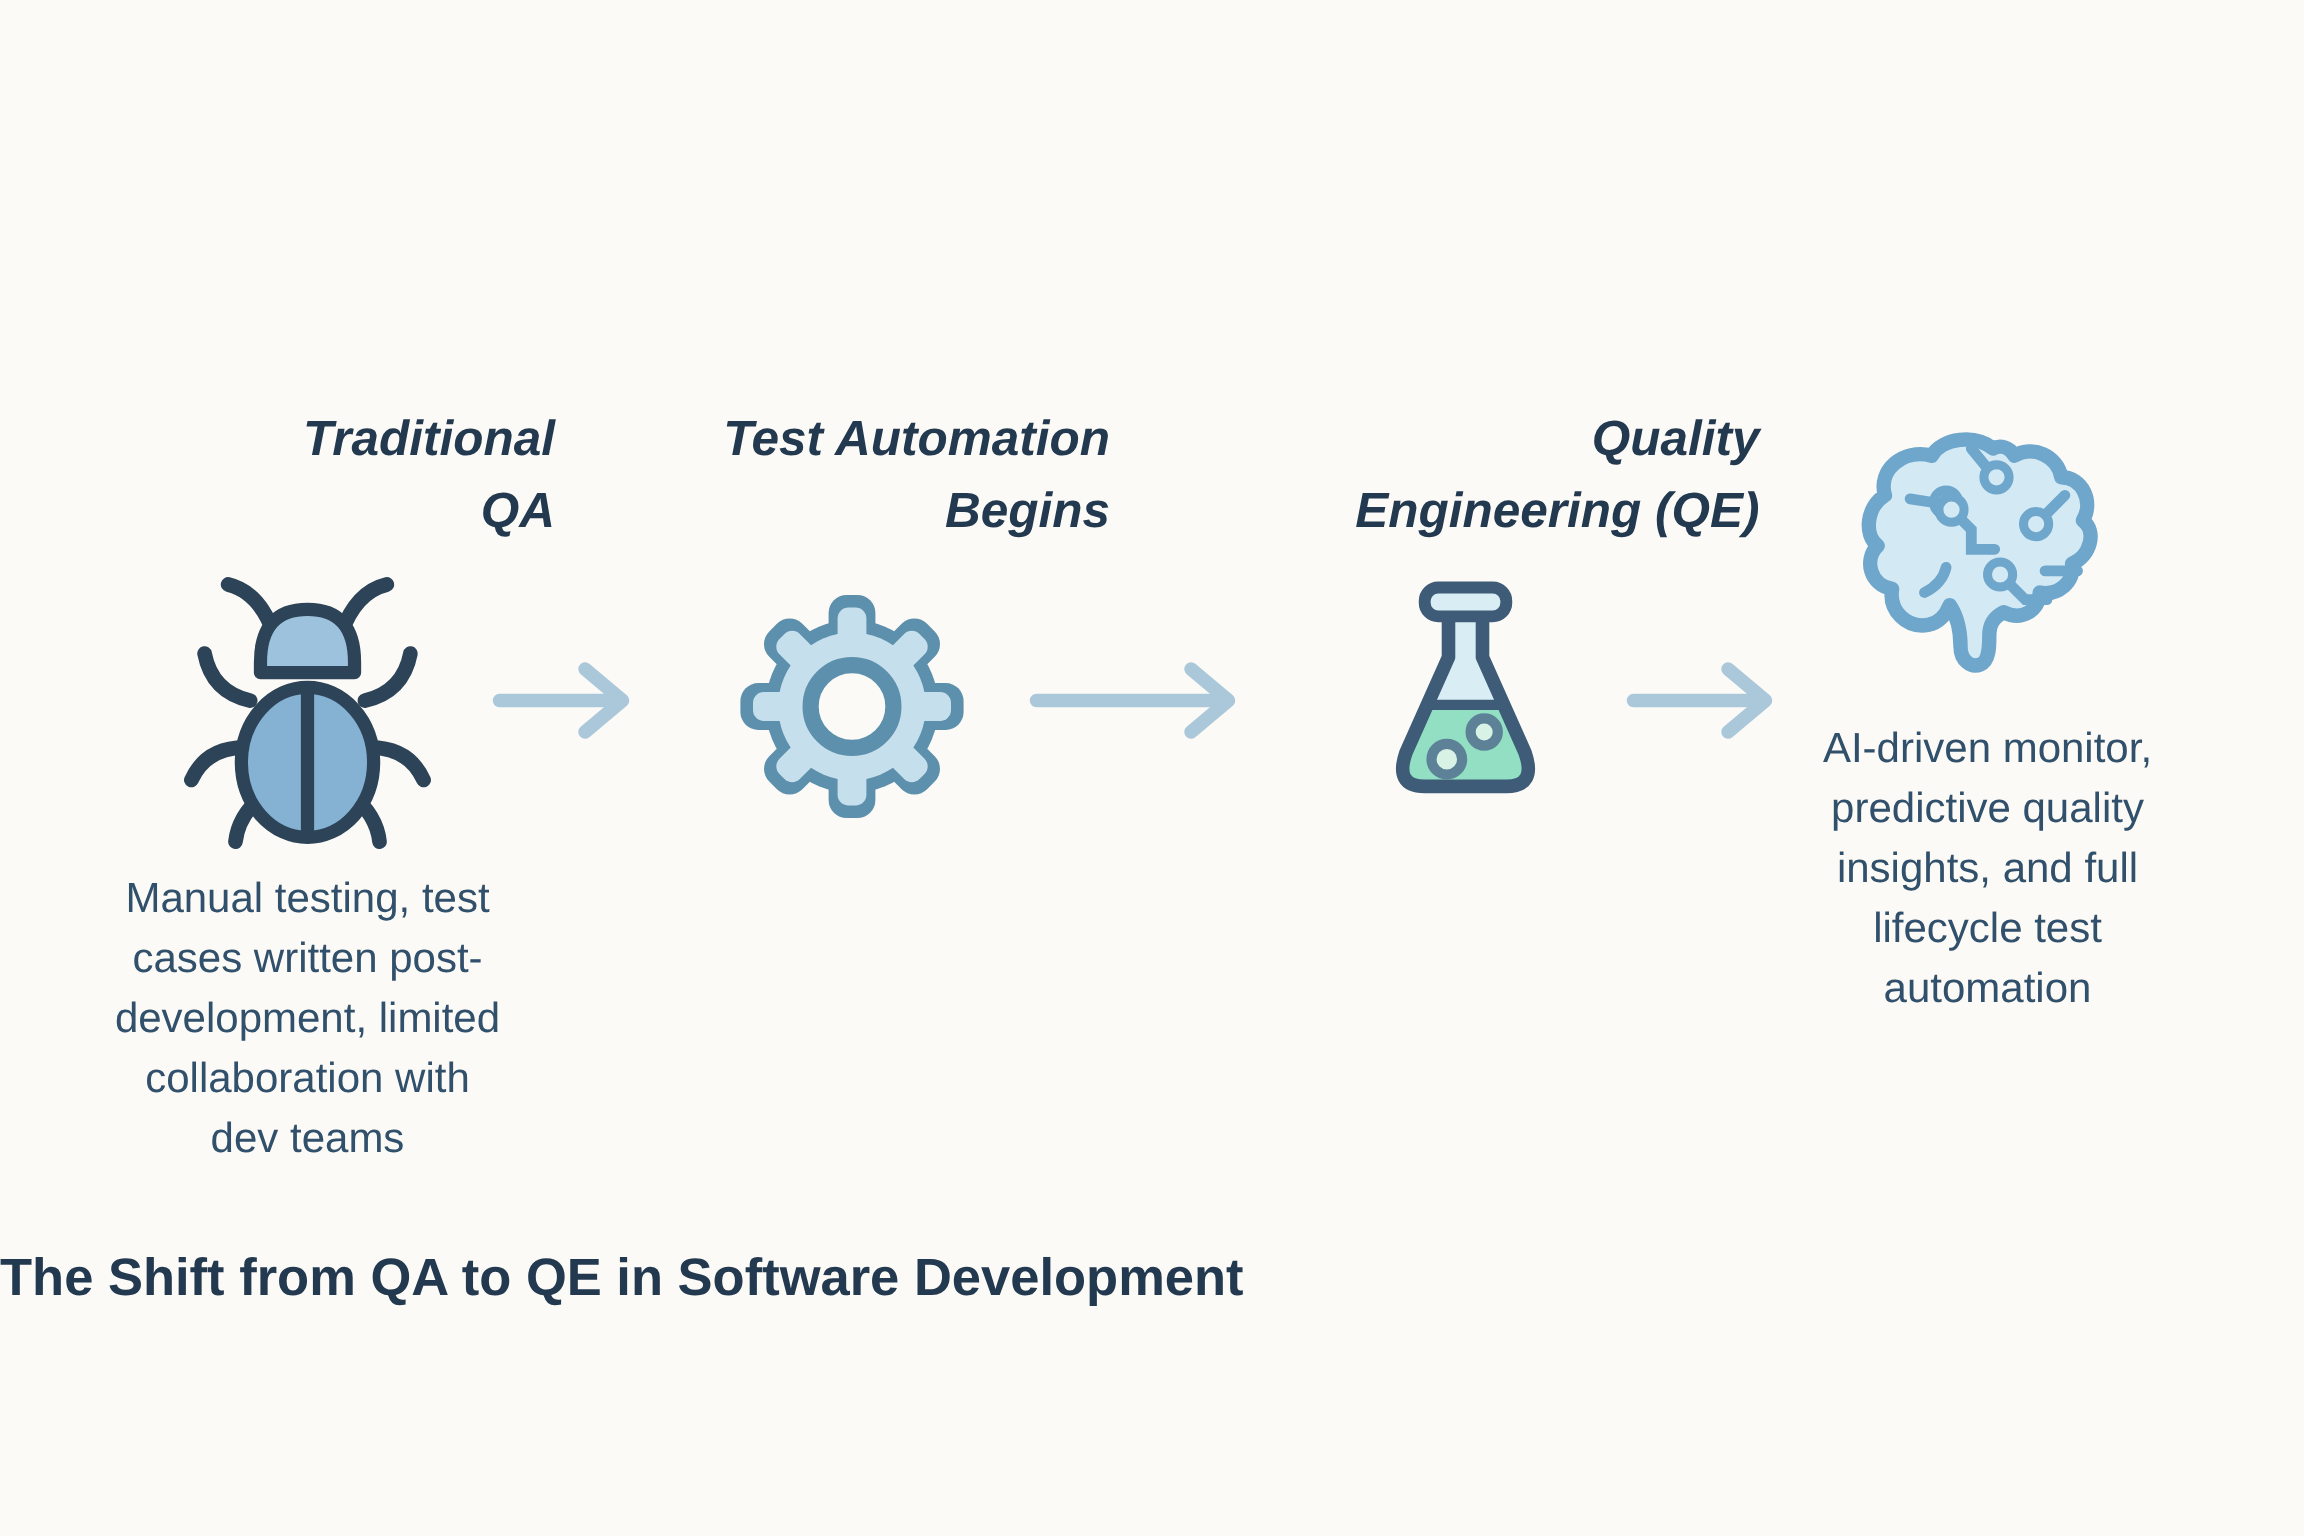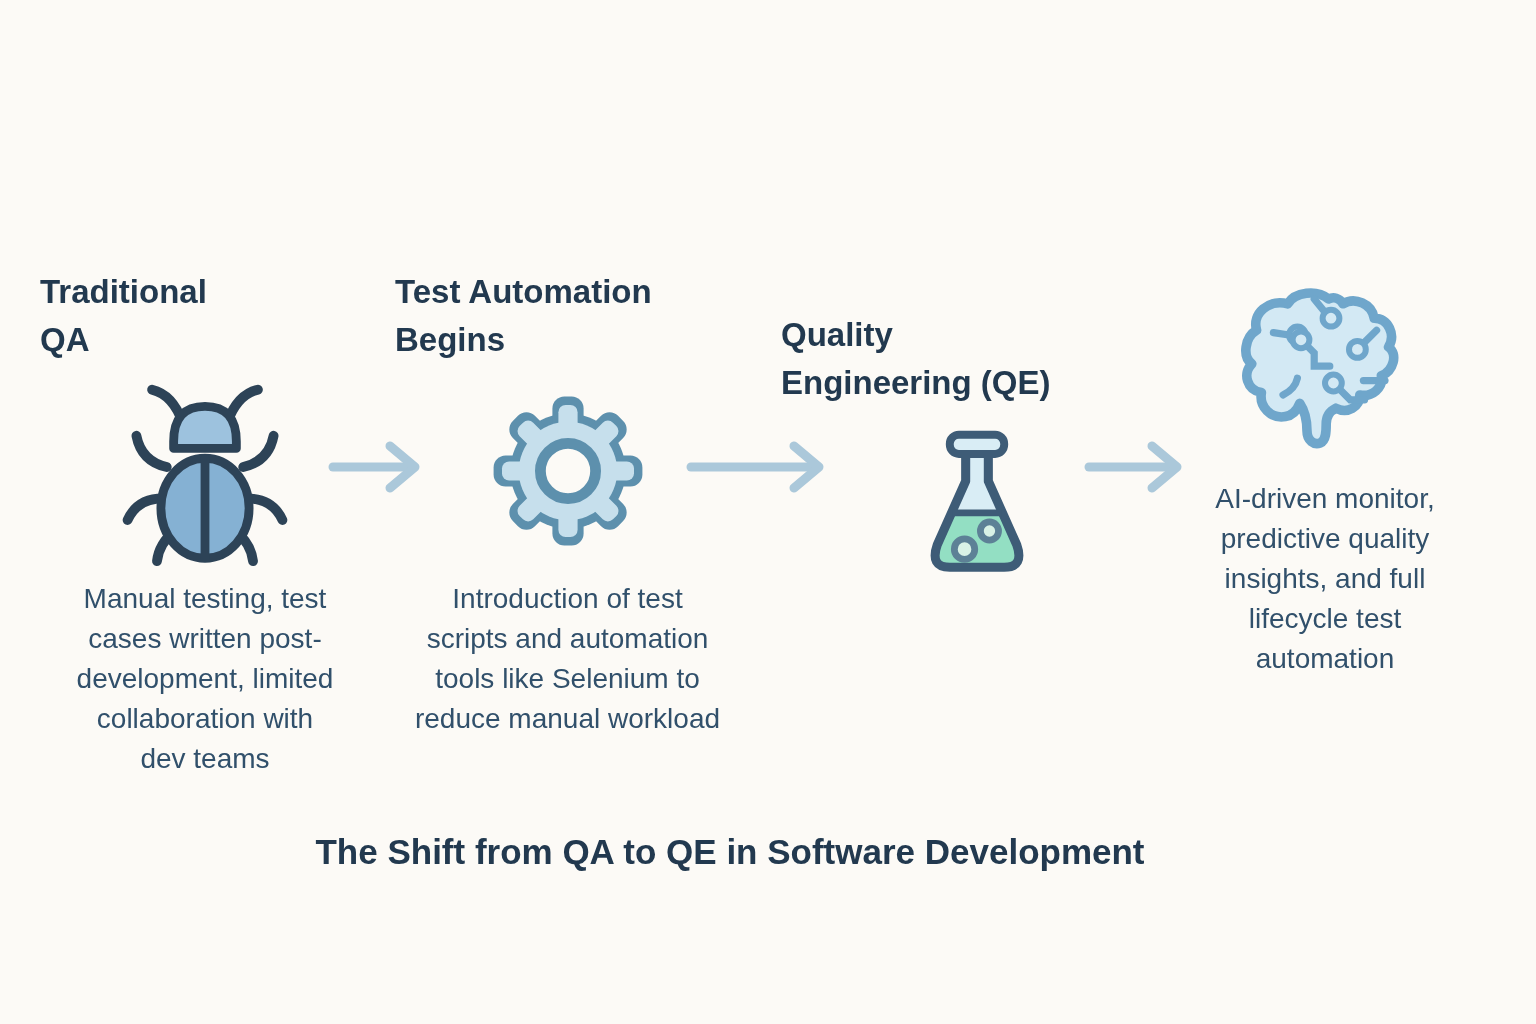--- a/index.html
+++ b/index.html
@@ -6,37 +6,37 @@
   .canvas {
     position:relative; width:1536px; height:1024px;
     background:#fcfaf6;
     font-family:"Liberation Sans", sans-serif;
     overflow:hidden;
     color:#22394f;
   }
   .stage { position:absolute; top:268px; display:flex; flex-direction:column; align-items:center; }
   .stage-title {
     font-size:33px; font-weight:bold; line-height:48px;
-    text-align:left; color:#22394f;
-    white-space:pre-line; height:100px; width:100%;
+    text-align:right; color:#22394f;
+    white-space:pre-line; height:100px; width:100%;font-style:italic;
   }
   .stage-icon { height:205px; display:flex; align-items:center; justify-content:center; }
   .stage-desc {
     font-size:28px; line-height:40px; text-align:center;
     color:#31506b; white-space:pre-line; margin-top:6px; width:100%;
   }
   .arrow { position:absolute; top:439px; }
   .footer-title {
     position:absolute; top:832px; left:0; width:1460px;
-    text-align:center; font-size:35px; font-weight:bold;
+    font-size:35px; font-weight:bold;
     color:#22394f;
   }
   #stage-1 { left:40px;  width:330px; }
   #stage-2 { left:395px; width:345px; }
-  #stage-3 { left:781px; width:392px;margin-top:43px; }
+  #stage-3 { left:781px; width:392px; }
   #stage-4 { left:1150px;width:350px; }
   #arrow-1 { left:328px;  }
   #arrow-2 { left:686px;  }
   #arrow-3 { left:1084px; }
 </style>
 </head>
 <body>
 
 <div class="canvas">
 
@@ -89,24 +89,20 @@
         <g fill="#c6dfec">
           <circle cx="70" cy="70" r="41"></circle>
           <rect x="62" y="15" width="16" height="110" rx="6"></rect>
           <rect x="62" y="15" width="16" height="110" rx="6" transform="rotate(45 70 70)"></rect>
           <rect x="62" y="15" width="16" height="110" rx="6" transform="rotate(90 70 70)"></rect>
           <rect x="62" y="15" width="16" height="110" rx="6" transform="rotate(135 70 70)"></rect>
         </g>
         <circle cx="70" cy="70" r="23" fill="#fcfaf6" stroke="#5d90ad" stroke-width="9"></circle>
       </svg>
     </div>
-    <div class="stage-desc">Introduction of test
-scripts and automation
-tools like Selenium to
-reduce manual workload</div>
   </div>
 
   <div class="arrow" id="arrow-2">
     <svg width="140" height="56" viewBox="0 0 140 56" fill="none" stroke="#abc8da" stroke-width="9" stroke-linecap="round" stroke-linejoin="round">
       <line x1="5" y1="28" x2="130" y2="28"></line>
       <polyline points="108,7 133,28 108,49"></polyline>
     </svg>
   </div>
 
   <div class="stage" id="stage-3">

